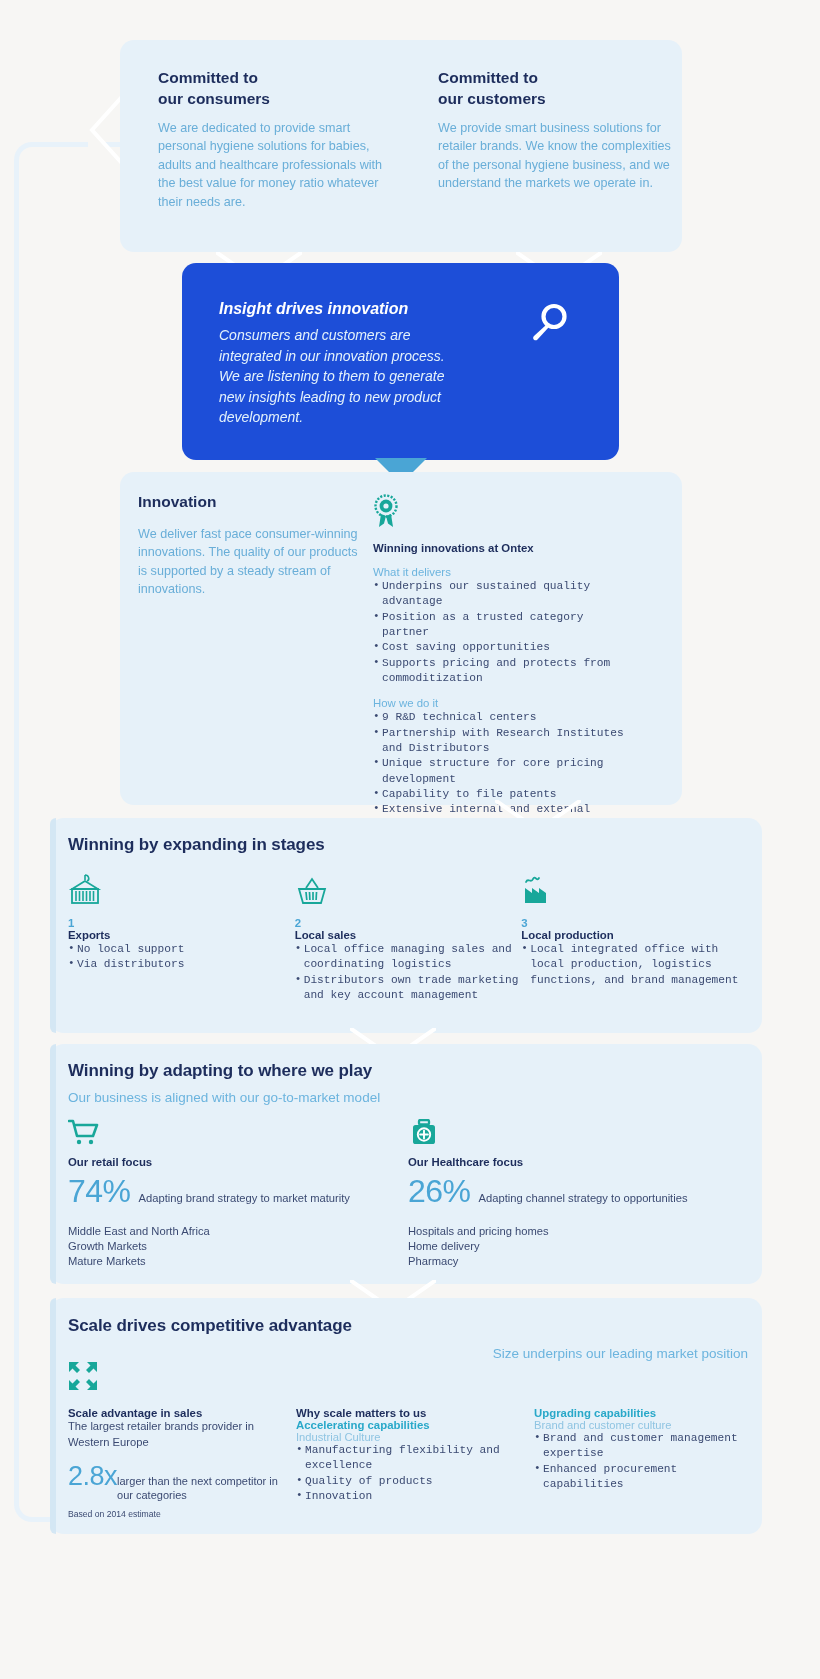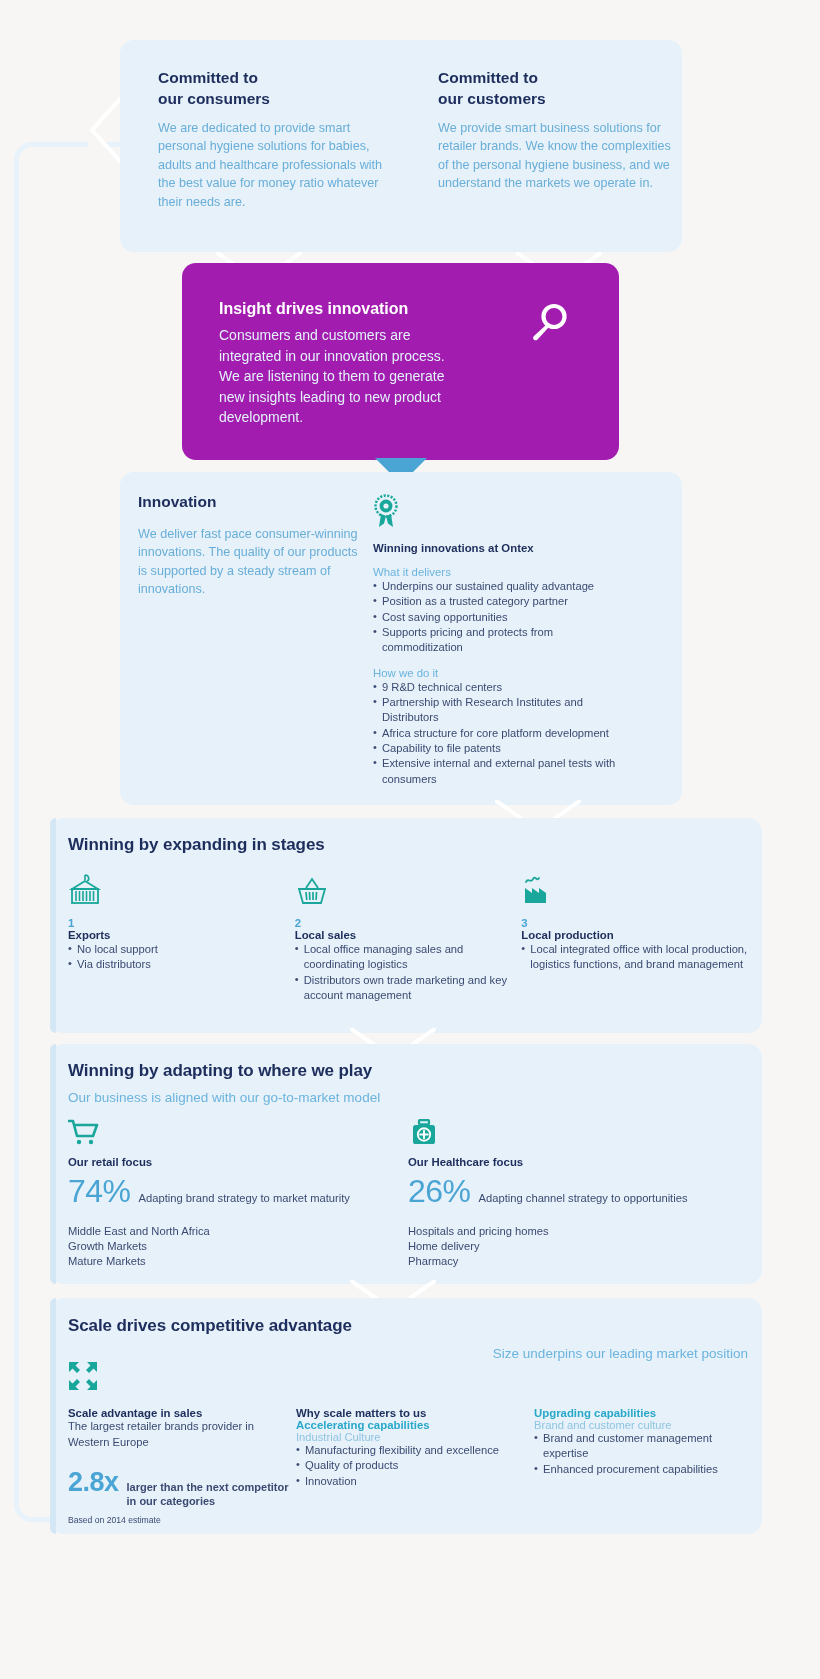--- a/index.html
+++ b/index.html
@@ -12,21 +12,21 @@
     overflow: hidden;
   }
   .stage { position: relative; width: 820px; height: 1679px; }
 
   
   .panel {
     position: absolute;
     background: #e6f1f9;
     border-radius: 14px;
   }
-  .panel.blue { background: #a21caf; }
+  .panel.blue { background: #1d4ed8; font-style: italic; }
 
   
   .edge {
     position: absolute;
     left: 0; top: 0; bottom: 0;
     width: 6px;
     background: #d4e7f4;
     border-radius: 14px 0 0 14px;
   }
 
@@ -70,21 +70,21 @@
   }
   .lbl-num {
     color: #4aa5d5;
     font-size: 11.4px;
     font-weight: bold;
   }
   .sec-head {
     color: #6cb4de;
     font-size: 11.4px;
   }
-  ul.bul { list-style: none; }
+  ul.bul { list-style: none; font-family: Liberation Mono, monospace; }
   ul.bul li {
     position: relative;
     padding-left: 9px;
     color: #3b4a72;
     font-size: 11.2px;
     line-height: 1.37;
   }
   ul.bul li:before {
     content: "\2022";
     position: absolute;
@@ -164,21 +164,21 @@
   .mkt { color: #3b4a72; font-size: 11.2px; line-height: 1.35; }
 
   
   #sec-scale { left: 50px; top: 1298px; width: 712px; height: 236px; }
   #sec-scale .inner { position: absolute; left: 18px; top: 18px; right: 14px; }
   #sec-scale .sub { margin-top: 10px; text-align: right; }
   .scale-cols { display: flex; margin-top: 14px; }
   .scale-c0 { width: 228px; }
   .scale-c1 { width: 238px; }
   .scale-c2 { width: 210px; }
-  .xrow { display: flex; align-items: baseline; gap: 8px; margin-top: 16px; font-weight: bold; }
+  .xrow { display: flex; align-items: baseline; margin-top: 10px; }
   .xval { color: #4aa5d5; font-size: 27px; letter-spacing: -0.5px; }
   .xnote { color: #3b4a72; font-size: 11px; line-height: 1.3; }
   .foot { color: #3b4a72; font-size: 8.6px; margin-top: 7px; }
   .teal-head { color: #18a79a; font-size: 11.4px; font-weight: bold; }
   .grey-head { color: #8fc4e2; font-size: 11.2px; }
   .sc-ico { height: 32px; margin-bottom: 8px; }
 </style>
 </head>
 <body>
 
@@ -250,21 +250,21 @@
           <li>Cost saving opportunities</li>
           <li>Supports pricing and protects from commoditization</li>
         </ul>
       </div>
 
       <div class="grp">
         <div class="sec-head">How we do it</div>
         <ul class="bul">
           <li>9 R&amp;D technical centers</li>
           <li>Partnership with Research Institutes and Distributors</li>
-          <li>Africa structure for core platform development</li>
+          <li>Unique structure for core pricing development</li>
           <li>Capability to file patents</li>
           <li>Extensive internal and external panel tests with consumers</li>
         </ul>
       </div>
     </div>
   </div>
 
   <svg class="notch" style="left:495px; top:800px;" viewBox="0 0 86 34">
     <path d="M0,0 L43,30 L86,0" fill="none" stroke="#ffffff" stroke-width="4"></path>
   </svg>

